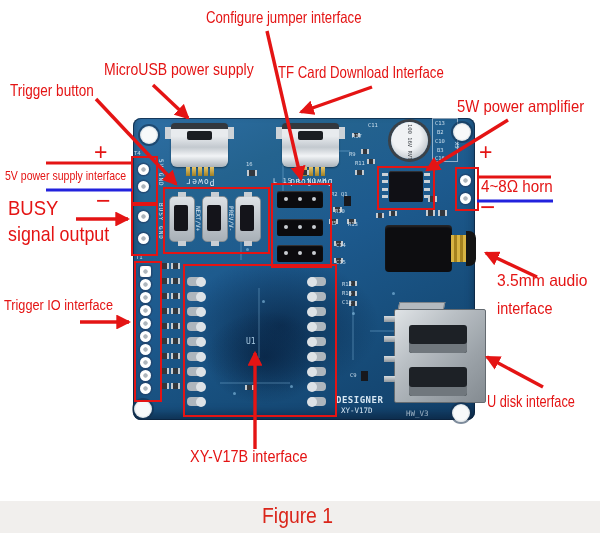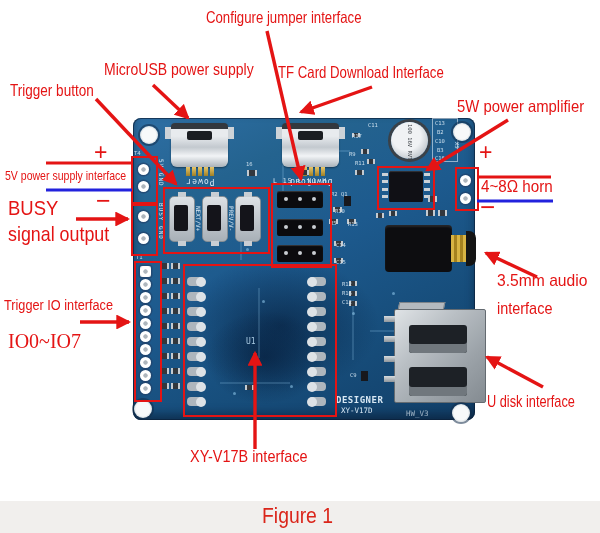--- a/index.html
+++ b/index.html
@@ -250,21 +250,20 @@
   <div class="lbl" style="left:278px;top:63px;font-size:16.5px;transform:scaleX(.8)">TF Card Download Interface</div>
   <div class="lbl" style="left:10px;top:81px;font-size:16.5px;transform:scaleX(.82)">Trigger button</div>
   <div class="lbl" style="left:457px;top:97px;font-size:16.5px;transform:scaleX(.9)">5W power amplifier</div>
 
   <div class="lbl" style="left:94px;top:139px;font-size:23px">+</div>
   <div class="lbl" style="left:5px;top:168px;font-size:13.5px;transform:scaleX(.78)">5V power supply interface</div>
   <div class="lbl" style="left:96px;top:186px;font-size:25px">−</div>
   <div class="lbl" style="left:8px;top:196px;font-size:21px;transform:scaleX(.88)">BUSY</div>
   <div class="lbl" style="left:8px;top:222px;font-size:21px;transform:scaleX(.85)">signal output</div>
   <div class="lbl" style="left:4px;top:296px;font-size:15.5px;transform:scaleX(.82)">Trigger IO interface</div>
-  <div class="lbl serif" style="left:8px;top:330px;font-size:20px">IO0~IO7</div>
 
   <div class="lbl" style="left:479px;top:139px;font-size:23px">+</div>
   <div class="lbl" style="left:481px;top:178px;font-size:16px;transform:scaleX(.95)">4~8Ω horn</div>
   <div class="lbl" style="left:480px;top:192px;font-size:26px">−</div>
   <div class="lbl" style="left:497px;top:271px;font-size:17px;transform:scaleX(.92)">3.5mm audio</div>
   <div class="lbl" style="left:497px;top:299px;font-size:17px;transform:scaleX(.85)">interface</div>
   <div class="lbl" style="left:487px;top:392px;font-size:17px;transform:scaleX(.75)">U disk interface</div>
   <div class="lbl" style="left:190px;top:447px;font-size:17px;transform:scaleX(.85)">XY-V17B interface</div>
 
   <div id="figstrip"></div>

